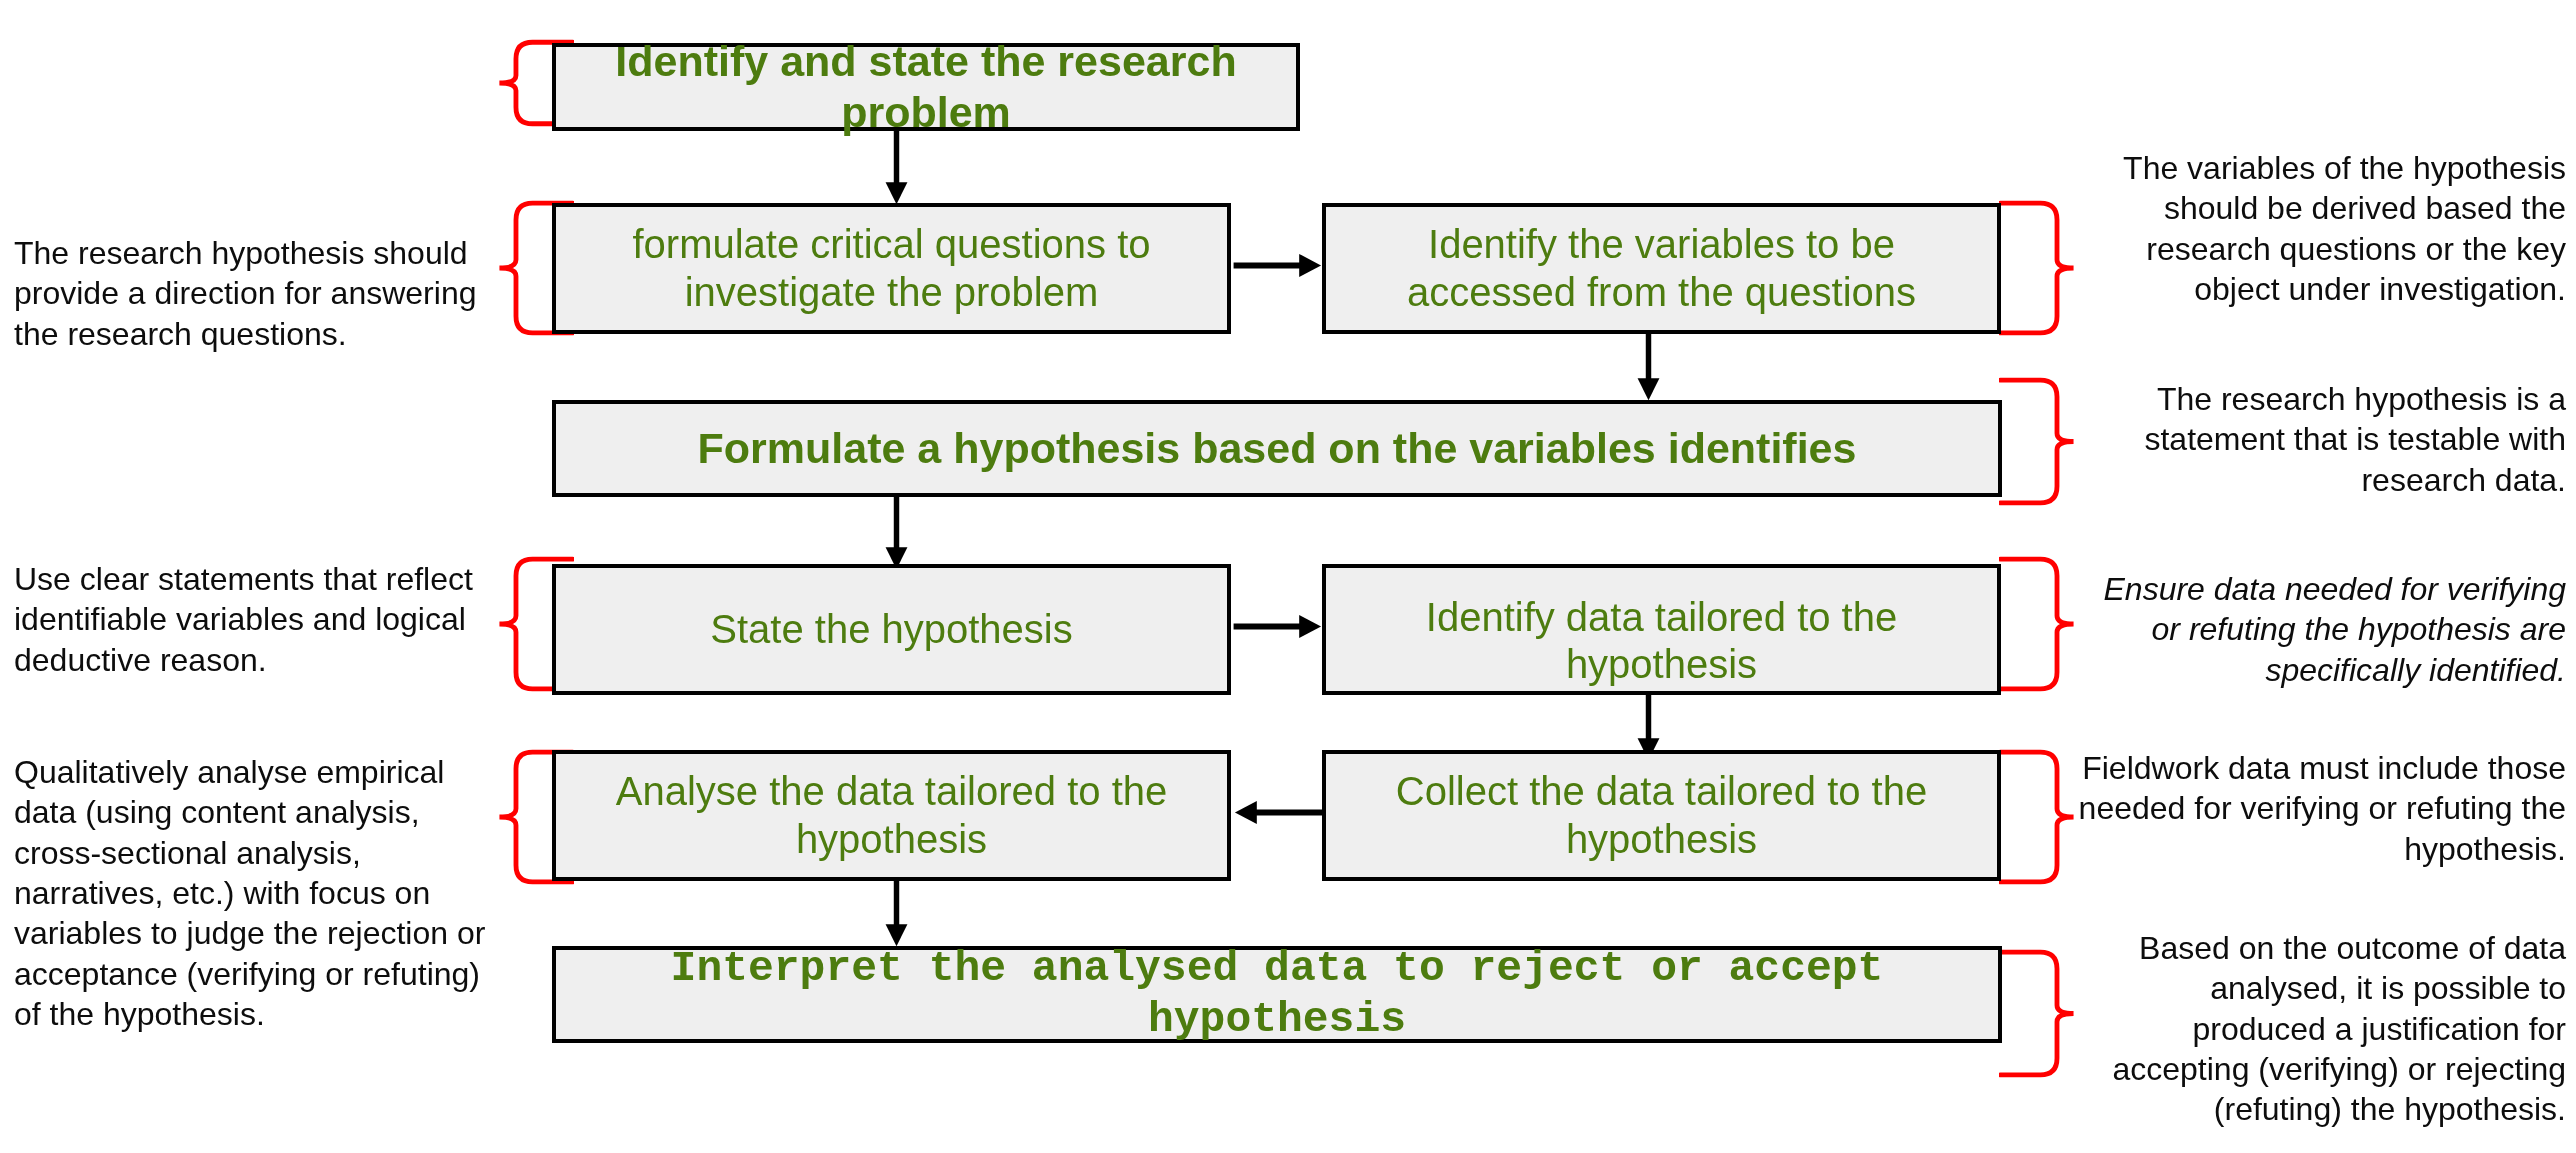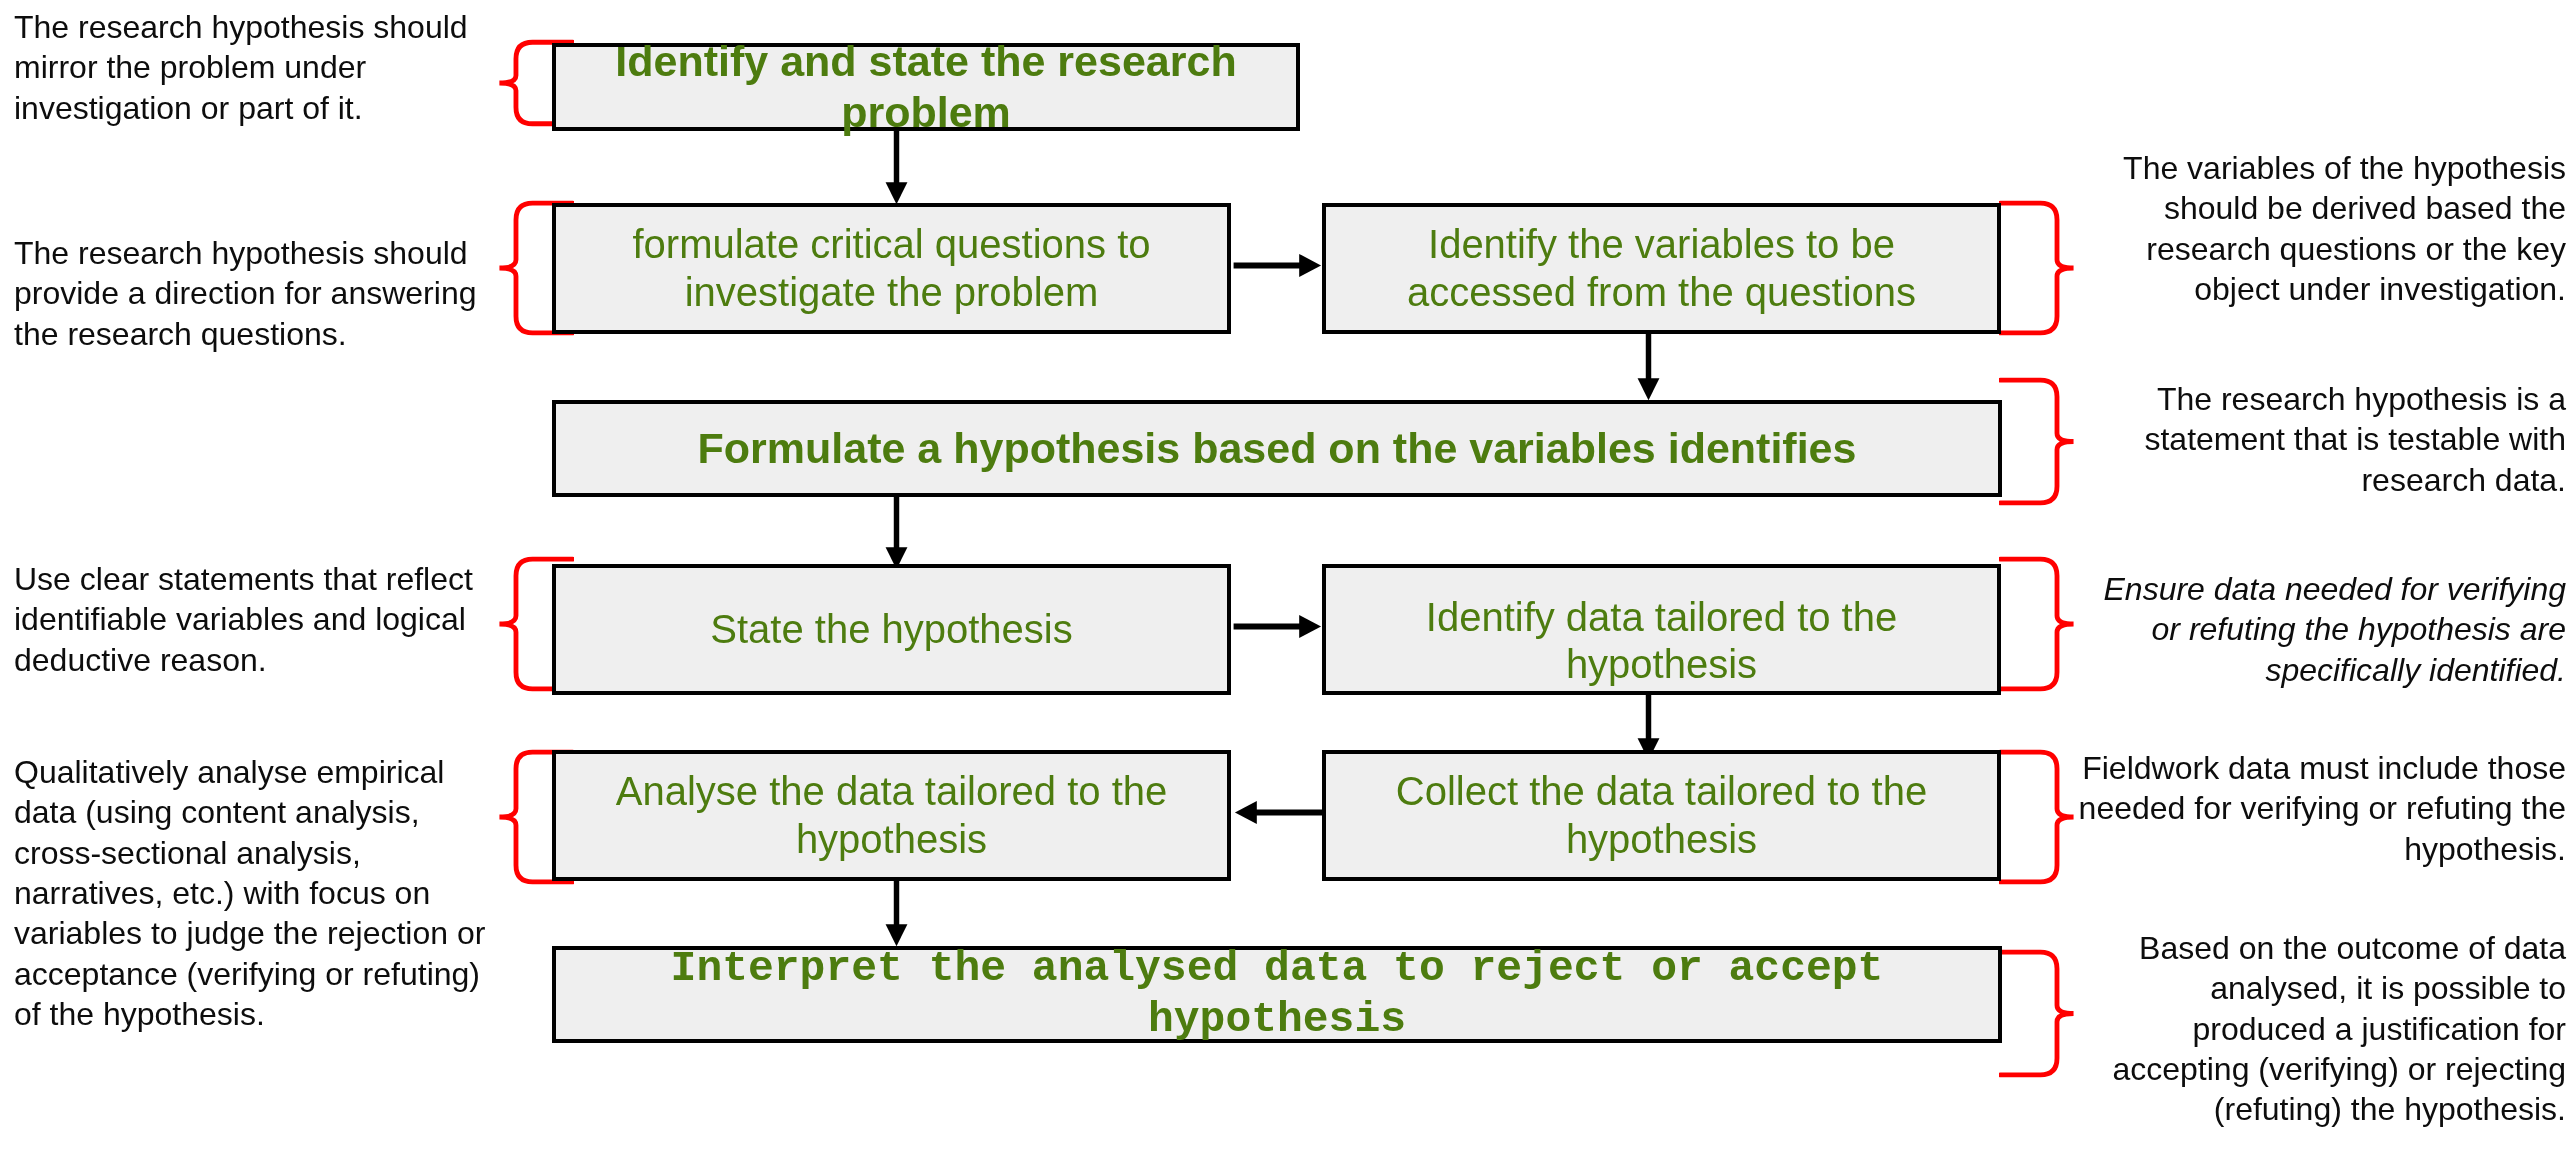--- a/index.html
+++ b/index.html
@@ -62,21 +62,20 @@
   .arrow {
     position: absolute;
     pointer-events: none;
   }
 </style>
 </head>
 <body>
 
 <div id="canvas">
 
-  <div class="annotation left" style="left:14px; top:7px; width:469px;">The research hypothesis should mirror the problem under investigation or part of it.</div>
 
   <div class="annotation left" style="left:14px; top:217px; width:469px;margin-top:16px;">The research hypothesis should provide a direction for answering the research questions.</div>
 
   <div class="annotation left" style="left:14px; top:559px; width:483px;">Use clear statements that reflect identifiable variables and logical deductive reason.</div>
 
   <div class="annotation left" style="left:14px; top:752px; width:483px;">Qualitatively analyse empirical data (using content analysis, cross-sectional analysis, narratives, etc.) with focus on variables to judge the rejection or acceptance (verifying or refuting) of the hypothesis.</div>
 
   <div class="annotation right" style="left:2076px; top:148px; width:490px;">The variables of the hypothesis should be derived based the research questions or the key object under investigation.</div>
 
   <div class="annotation right" style="left:2076px; top:379px; width:490px;">The research hypothesis is a statement that is testable with research data.</div>

